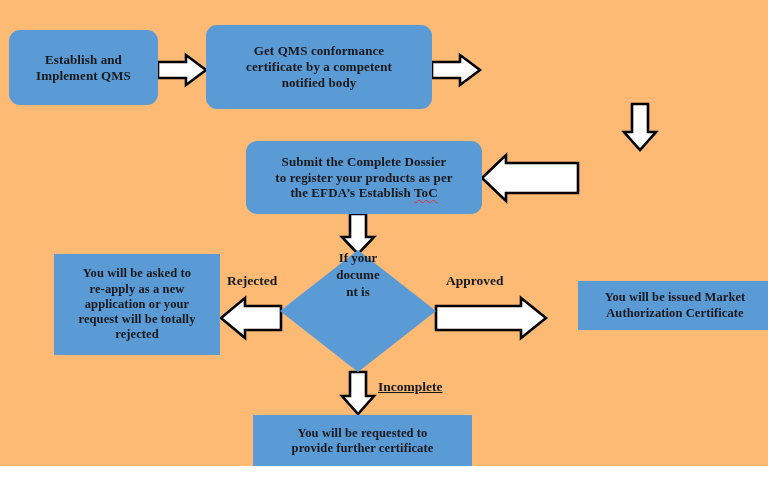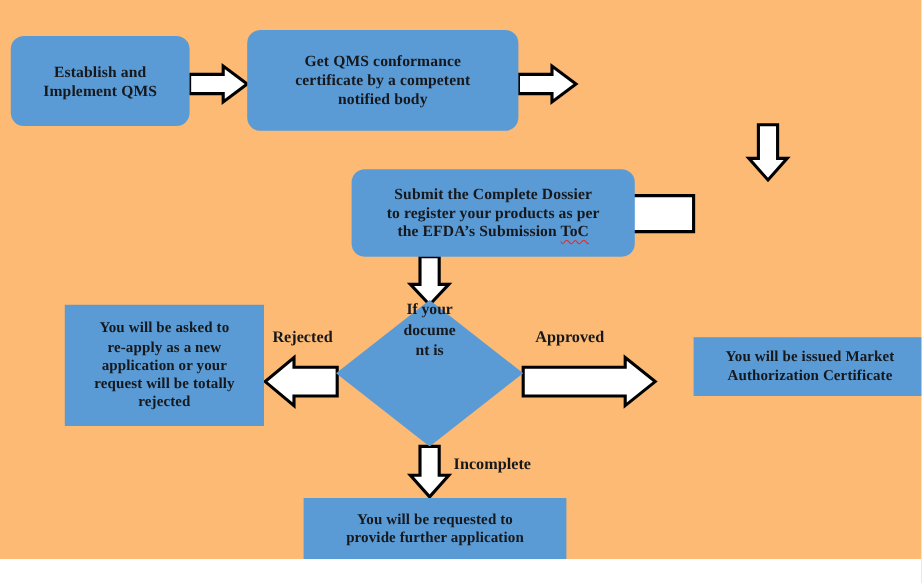--- a/index.html
+++ b/index.html
@@ -121,22 +121,22 @@
   </div>
 
   <div class="node rounded" style="left:206px; top:25px; width:226px; height:84px; font-size:13px;">
     <span class="txt">Get QMS conformance
 certificate by a competent
 notified body</span>
   </div>
 
 
 
-  <div class="node rounded" style="left:246px; top:141px; width:236px; height:73px; font-size:13px;margin-left:47px;">
-    <span class="txt"><span>Submit the Complete Dossier</span><br><span>to register your products as per</span><br><span>the EFDA’s Submission </span><span class="misspell">ToC</span></span>
+  <div class="node rounded" style="left:246px; top:141px; width:236px; height:73px; font-size:13px;">
+    <span class="txt"><span>Submit the Complete Dossier</span><br><span>to register your products as per</span><br><span>the EFDA’s Establish </span><span class="misspell">ToC</span></span>
   </div>
 
   <div class="diamond" style="left:280px; top:250px; width:156px; height:122px; font-size:13px;">
     <span class="shape"></span>
     <span class="txt">If your
 docume
 nt is</span>
   </div>
 
   <div class="node sharp" style="left:54px; top:254px; width:166px; height:101px; font-size:12.5px;">
@@ -147,22 +147,22 @@
 rejected</span>
   </div>
 
   <div class="node sharp" style="left:560px; top:281px; width:194px; height:49px; font-size:12.5px;margin-left:18px;">
     <span class="txt">You will be issued Market
 Authorization Certificate</span>
   </div>
 
   <div class="node sharp" style="left:253px; top:415px; width:219px; height:52px; font-size:12.5px;">
     <span class="txt">You will be requested to
-provide further application</span>
+provide further certificate</span>
   </div>
 
   <div class="edge-label" style="left:227px; top:274px; font-size:13.5px;">Rejected</div>
 
   <div class="edge-label" style="left:446px; top:274px; font-size:13.5px;">Approved</div>
 
-  <div class="edge-label" style="left:378px; top:380px; font-size:13.5px;">Incomplete</div>
+  <div class="edge-label" style="left:378px; top:380px; font-size:13.5px;text-decoration:underline;">Incomplete</div>
 
 </div>
 
 </body></html>

